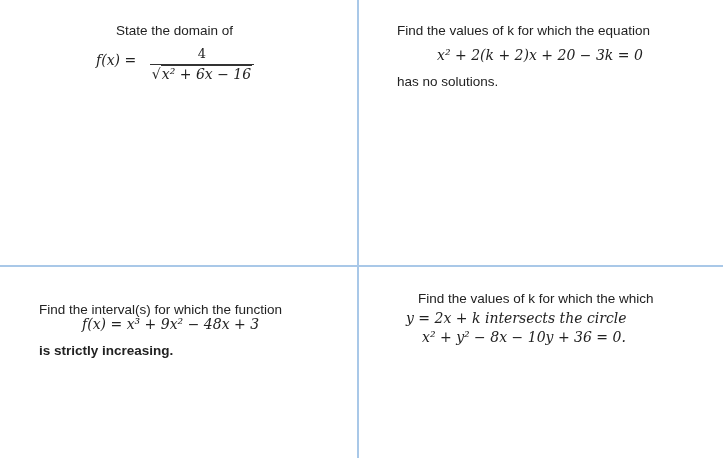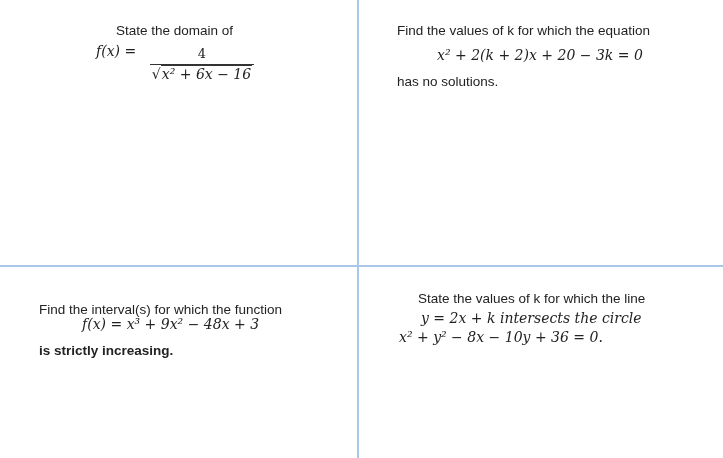--- a/index.html
+++ b/index.html
@@ -18,21 +18,21 @@
   .sqrt .under { border-top: 1px solid #333; padding: 0 1px; }
 </style>
 </head>
 <body>
 
 <div class="vline"></div>
 <div class="hline"></div>
 
 <div>
   <div class="txt" style="left:116px; top:23px;">State the domain of</div>
-  <div class="txt math" style="left:96px; top:43px;">f(x) =</div>
+  <div class="txt math" style="left:96px; top:52px;">f(x) =</div>
   <div class="frac">
     <div class="num">4</div>
     <div class="bar"></div>
     <div class="den">
       <span class="sqrt"><span class="rad">√</span><span class="under">x² + 6x − 16</span></span>
     </div>
   </div>
 </div>
 
 <div>
@@ -41,16 +41,16 @@
   <div class="txt" style="left:397px; top:74px;">has no solutions.</div>
 </div>
 
 <div>
   <div class="txt" style="left:39px; top:302px;">Find the interval(s) for which the function</div>
   <div class="txt math" style="left:82px; top:316px;">f(x) = x³ + 9x² − 48x + 3</div>
   <div class="txt" style="left:39px; top:343px;font-weight:bold;">is strictly increasing.</div>
 </div>
 
 <div>
-  <div class="txt" style="left:418px; top:291px;">State the values of k for which the line</div>
-  <div class="txt math" style="left:421px; top:310px;">y = 2x + k intersects the circle</div>
-  <div class="txt math" style="left:399px; top:329px;">x² + y² − 8x − 10y + 36 = 0.</div>
+  <div class="txt" style="left:418px; top:291px;">Find the values of k for which the which</div>
+  <div class="txt math" style="left:406px; top:310px;">y = 2x + k intersects the circle</div>
+  <div class="txt math" style="left:422px; top:329px;">x² + y² − 8x − 10y + 36 = 0.</div>
 </div>
 
 </body></html>

